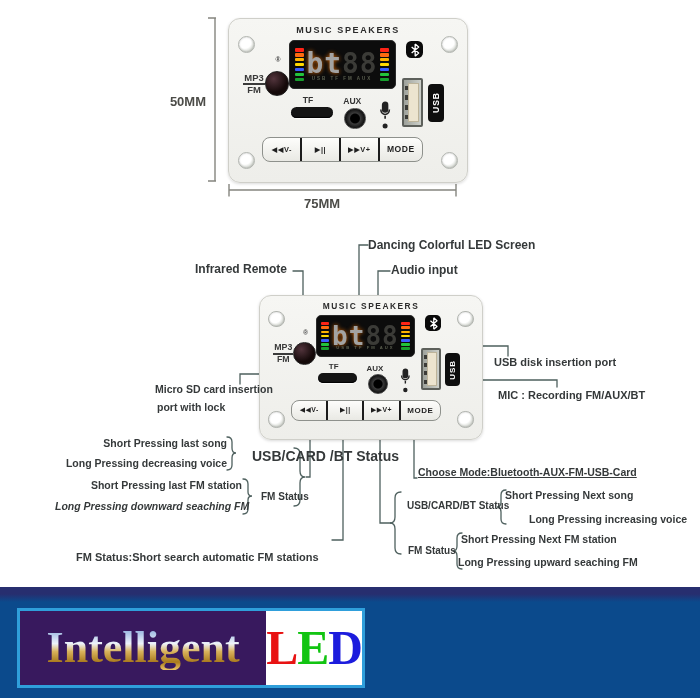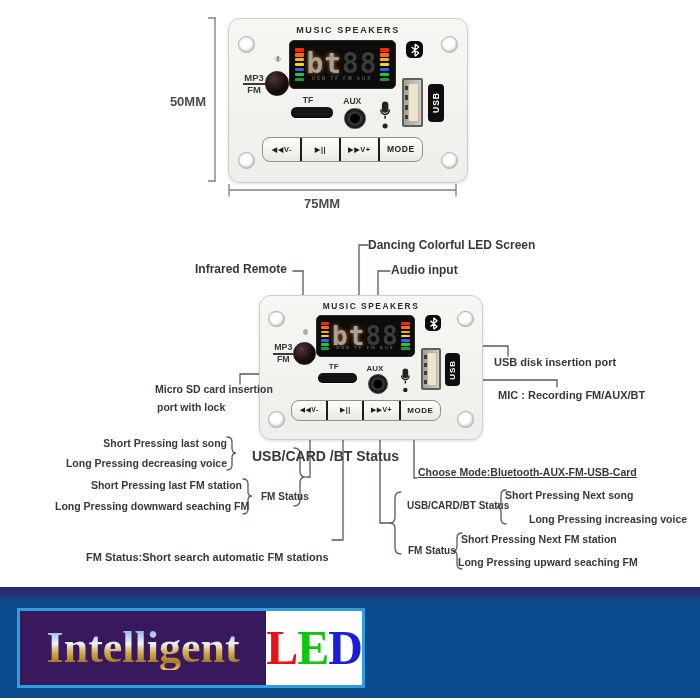--- a/index.html
+++ b/index.html
@@ -268,24 +268,24 @@
   <div class="ann" style="left:391px;top:264px;font-size:12px;">Audio input</div>
   <div class="ann" style="left:155px;top:383px;font-size:10.5px;">Micro SD card insertion</div>
   <div class="ann" style="left:157px;top:401px;font-size:10.5px;">port with lock</div>
   <div class="ann" style="left:494px;top:356px;font-size:11px;">USB disk insertion port</div>
   <div class="ann" style="left:498px;top:389px;font-size:11px;">MIC : Recording FM/AUX/BT</div>
 
   <div class="ann" style="left:40px;top:457px;width:187px;text-align:right;font-size:10.5px;">Long Pressing decreasing voice</div>
   <div class="ann" style="left:40px;top:437px;width:187px;text-align:right;font-size:10.5px;">Short Pressing last song</div>
   <div class="ann" style="left:232px;top:448px;font-size:14px;margin-left:20px;">USB/CARD /BT Status</div>
   <div class="ann" style="left:55px;top:479px;width:187px;text-align:right;font-size:10.5px;">Short Pressing last FM station</div>
-  <div class="ann" style="left:55px;top:500px;width:187px;text-align:left;font-size:10.5px;">Long Pressing downward seaching FM</div>
+  <div class="ann" style="left:55px;top:500px;width:187px;text-align:left;font-size:10.5px;font-style:italic;">Long Pressing downward seaching FM</div>
   <div class="ann" style="left:261px;top:491px;font-size:10px;">FM Status</div>
 
-  <div class="ann" style="left:86px;top:551px;font-size:11px;">FM Status:Short search automatic FM stations</div>
+  <div class="ann" style="left:76px;top:551px;font-size:11px;">FM Status:Short search automatic FM stations</div>
 
   <div class="ann" style="left:418px;top:466px;font-size:10.5px;text-decoration:underline;">Choose Mode:Bluetooth-AUX-FM-USB-Card</div>
   <div class="ann" style="left:407px;top:500px;font-size:10px;">USB/CARD/BT Status</div>
   <div class="ann" style="left:505px;top:489px;font-size:10.5px;">Short Pressing Next song</div>
   <div class="ann" style="left:505px;top:513px;font-size:10.5px;padding-left:24px;">Long  Pressing increasing voice</div>
   <div class="ann" style="left:408px;top:545px;font-size:10px;">FM Status</div>
   <div class="ann" style="left:461px;top:533px;font-size:10.5px;">Short Pressing Next FM station</div>
   <div class="ann" style="left:458px;top:556px;font-size:10.5px;">Long Pressing upward seaching FM</div>
 
   <div class="banner">

